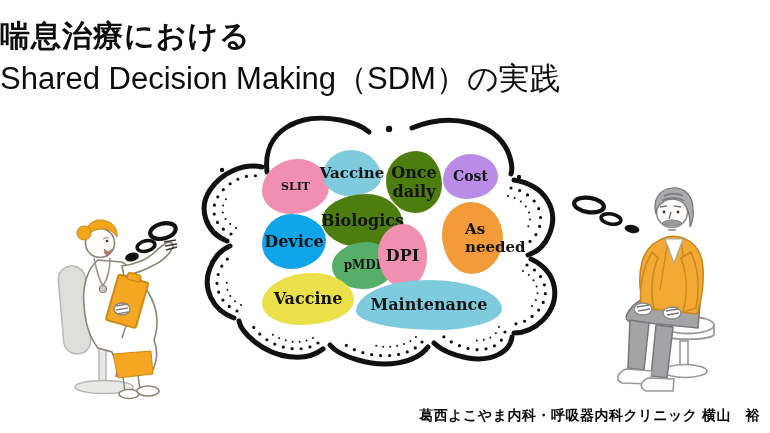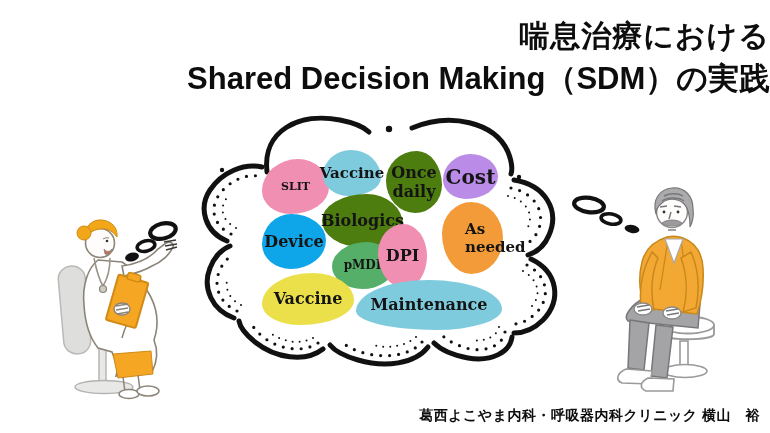--- a/index.html
+++ b/index.html
@@ -5,40 +5,40 @@
   html,body{margin:0;padding:0;}
   body{
     width:770px;height:433px;background:#ffffff;overflow:hidden;
     font-family:"Liberation Sans","DejaVu Sans",sans-serif;
   }
   .slide{position:relative;width:770px;height:433px;background:#fff;}
 
   
   .title{
     position:absolute;top:14px;left:0;width:100%;
-    text-align:right;color:#0d0d0d;z-index:5;
+    text-align:left;color:#0d0d0d;z-index:5;
   }
   .title .line1{font-size:30px;font-weight:bold;line-height:1.45;letter-spacing:1px;}
-  .title .line2{font-size:31px;font-weight:bold;line-height:1.35;letter-spacing:0px;margin-left:16px;}
+  .title .line2{font-size:31px;font-weight:normal;line-height:1.35;letter-spacing:0px;}
 
   
   svg.art{position:absolute;left:0;top:0;z-index:1;}
 
   
   .blob{
     position:absolute;z-index:3;
     display:flex;align-items:center;justify-content:center;
     font-family:"DejaVu Serif","Liberation Serif",serif;
     font-weight:700;color:#141414;text-align:center;line-height:1.2;
   }
   .blob span{display:block;}
   .b-slit       {left:262px;top:159px;width:67px;height:55px;font-size:11px;border-radius:54% 46% 58% 42% / 58% 52% 48% 42%;}
   .b-vaccine-top{left:323px;top:150px;width:58px;height:46px;font-size:15px;border-radius:48% 52% 55% 45% / 55% 60% 40% 45%;}
   .b-once-daily {left:386px;top:151px;width:56px;height:62px;font-size:16px;border-radius:55% 45% 48% 52% / 48% 55% 45% 52%;}
-  .b-cost       {left:443px;top:154px;width:55px;height:45px;font-size:20px;border-radius:50% 50% 58% 42% / 58% 50% 50% 42%;}
+  .b-cost       {left:443px;top:154px;width:55px;height:45px;font-size:14px;border-radius:50% 50% 58% 42% / 58% 50% 50% 42%;}
   .b-biologics  {left:322px;top:194px;width:81px;height:53px;font-size:16px;border-radius:55% 45% 52% 48% / 50% 58% 42% 50%;}
   .b-device     {left:262px;top:214px;width:64px;height:55px;font-size:16px;border-radius:46% 54% 55% 45% / 55% 48% 52% 45%;}
   .b-pmdi       {left:332px;top:242px;width:61px;height:47px;font-size:12px;border-radius:58% 42% 50% 50% / 52% 55% 45% 48%;}
   .b-dpi        {left:378px;top:224px;width:49px;height:64px;font-size:16px;border-radius:52% 48% 45% 55% / 46% 50% 50% 54%;}
   .b-as-needed  {left:442px;top:202px;width:61px;height:72px;font-size:15px;justify-content:flex-start;text-align:left;padding-left:23px;box-sizing:border-box;border-radius:48% 52% 52% 48% / 44% 50% 50% 56%;}
   .b-vaccine-bot{left:262px;top:273px;width:92px;height:52px;font-size:16px;border-radius:55% 45% 58% 42% / 60% 52% 48% 40%;}
   .b-maint      {left:356px;top:280px;width:146px;height:50px;font-size:16px;border-radius:50% 50% 45% 55% / 62% 58% 42% 38%;}
 
   
   .credit{

